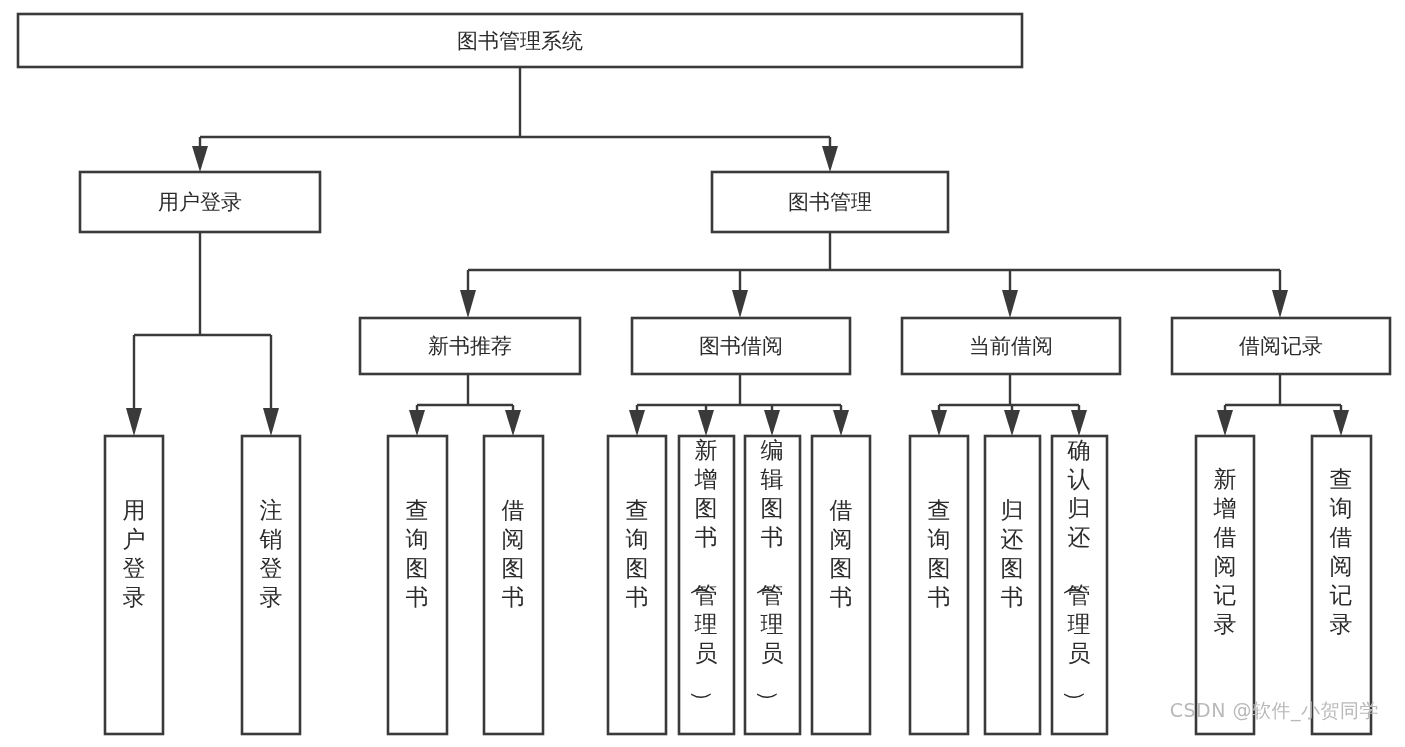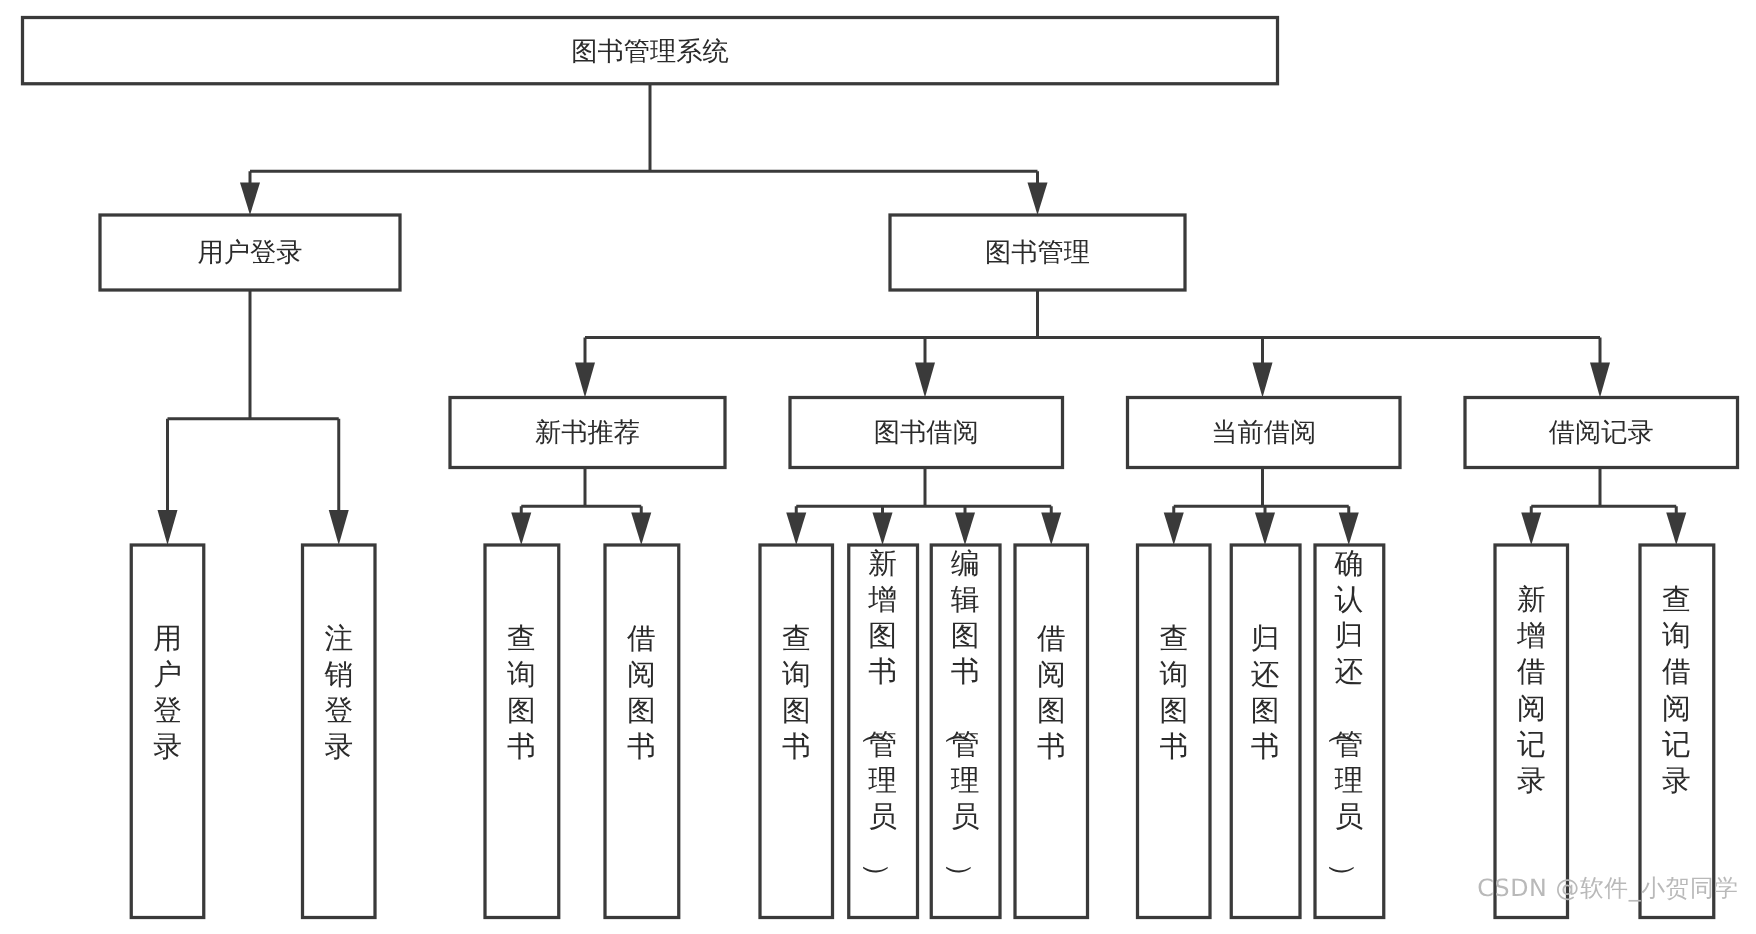--- a/index.html
+++ b/index.html
@@ -50,21 +50,21 @@
     dominant-baseline: middle;
   }
   .node-label-v {
     fill: #2b2b2b;
     font-family: "DejaVu Sans", "Liberation Sans", sans-serif;
     font-size: 23px;
     text-anchor: middle;
   }
   .watermark {
     position: absolute;
-    right: 14px;
+    right: 26px;
     bottom: 6px;
     font-family: "DejaVu Sans", "Liberation Sans", sans-serif;
     font-size: 19px;
     color: #b9b9b9;
     letter-spacing: 0.5px;
     white-space: nowrap;
     pointer-events: none;
   }
 </style>
 </head>

